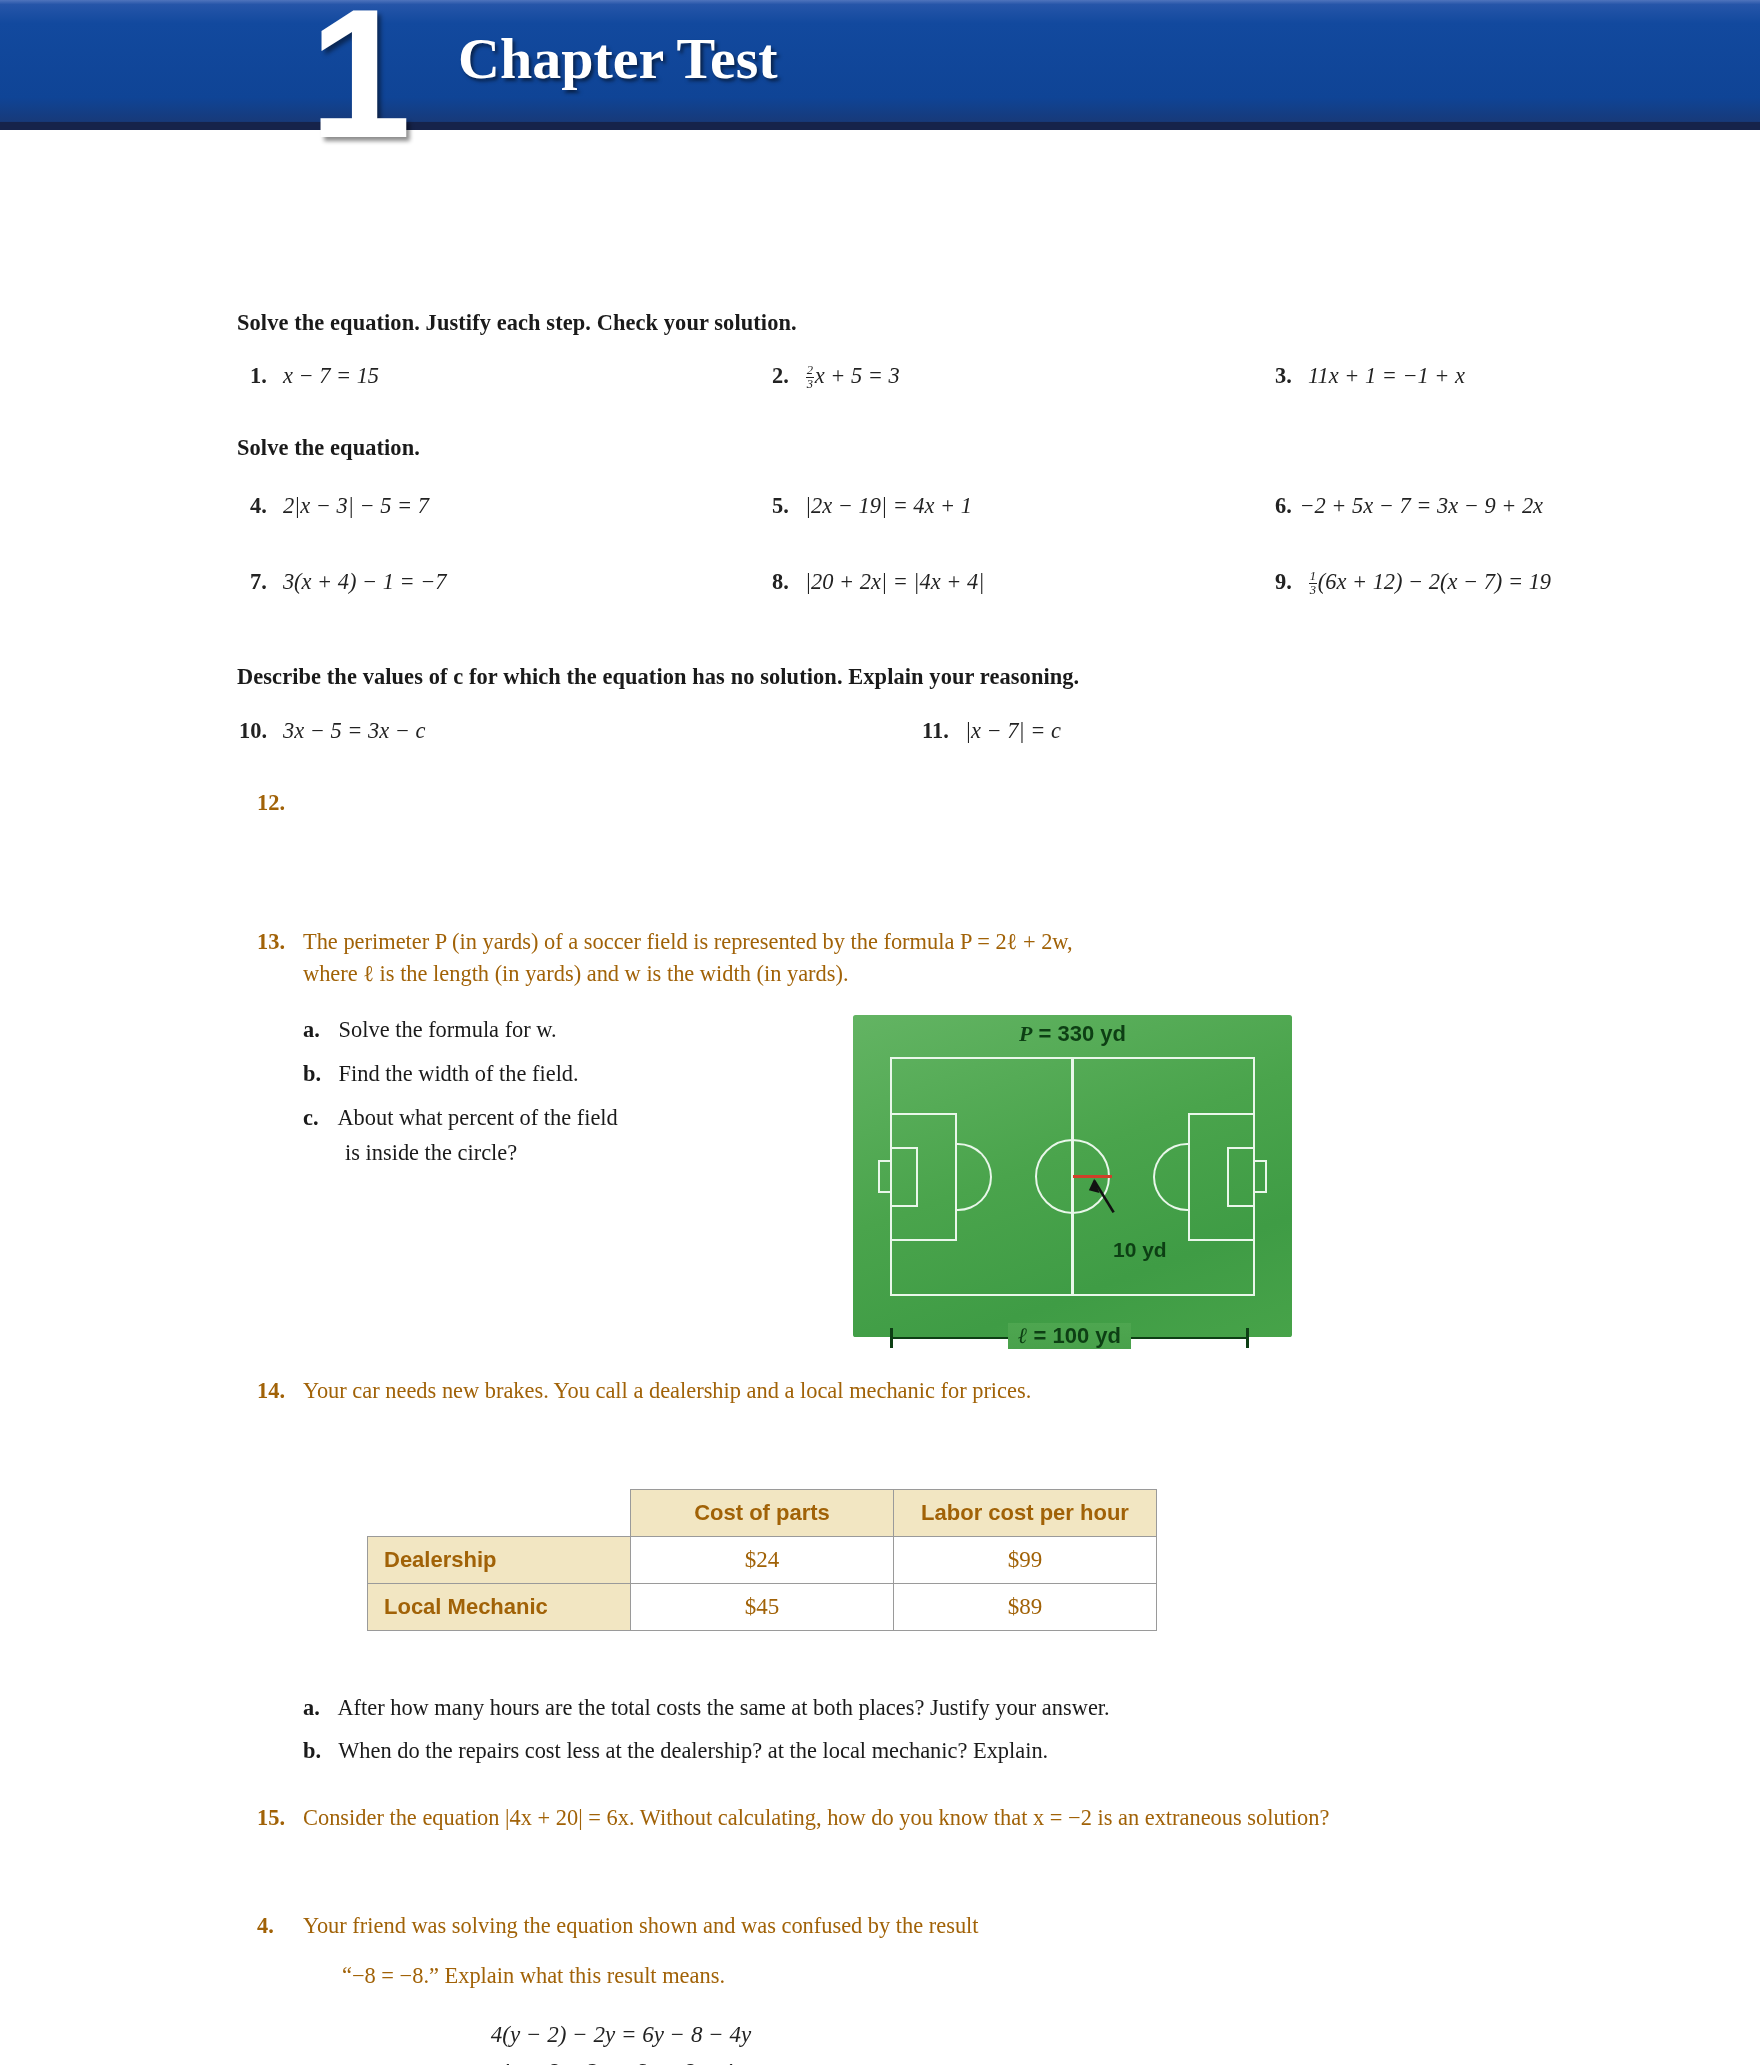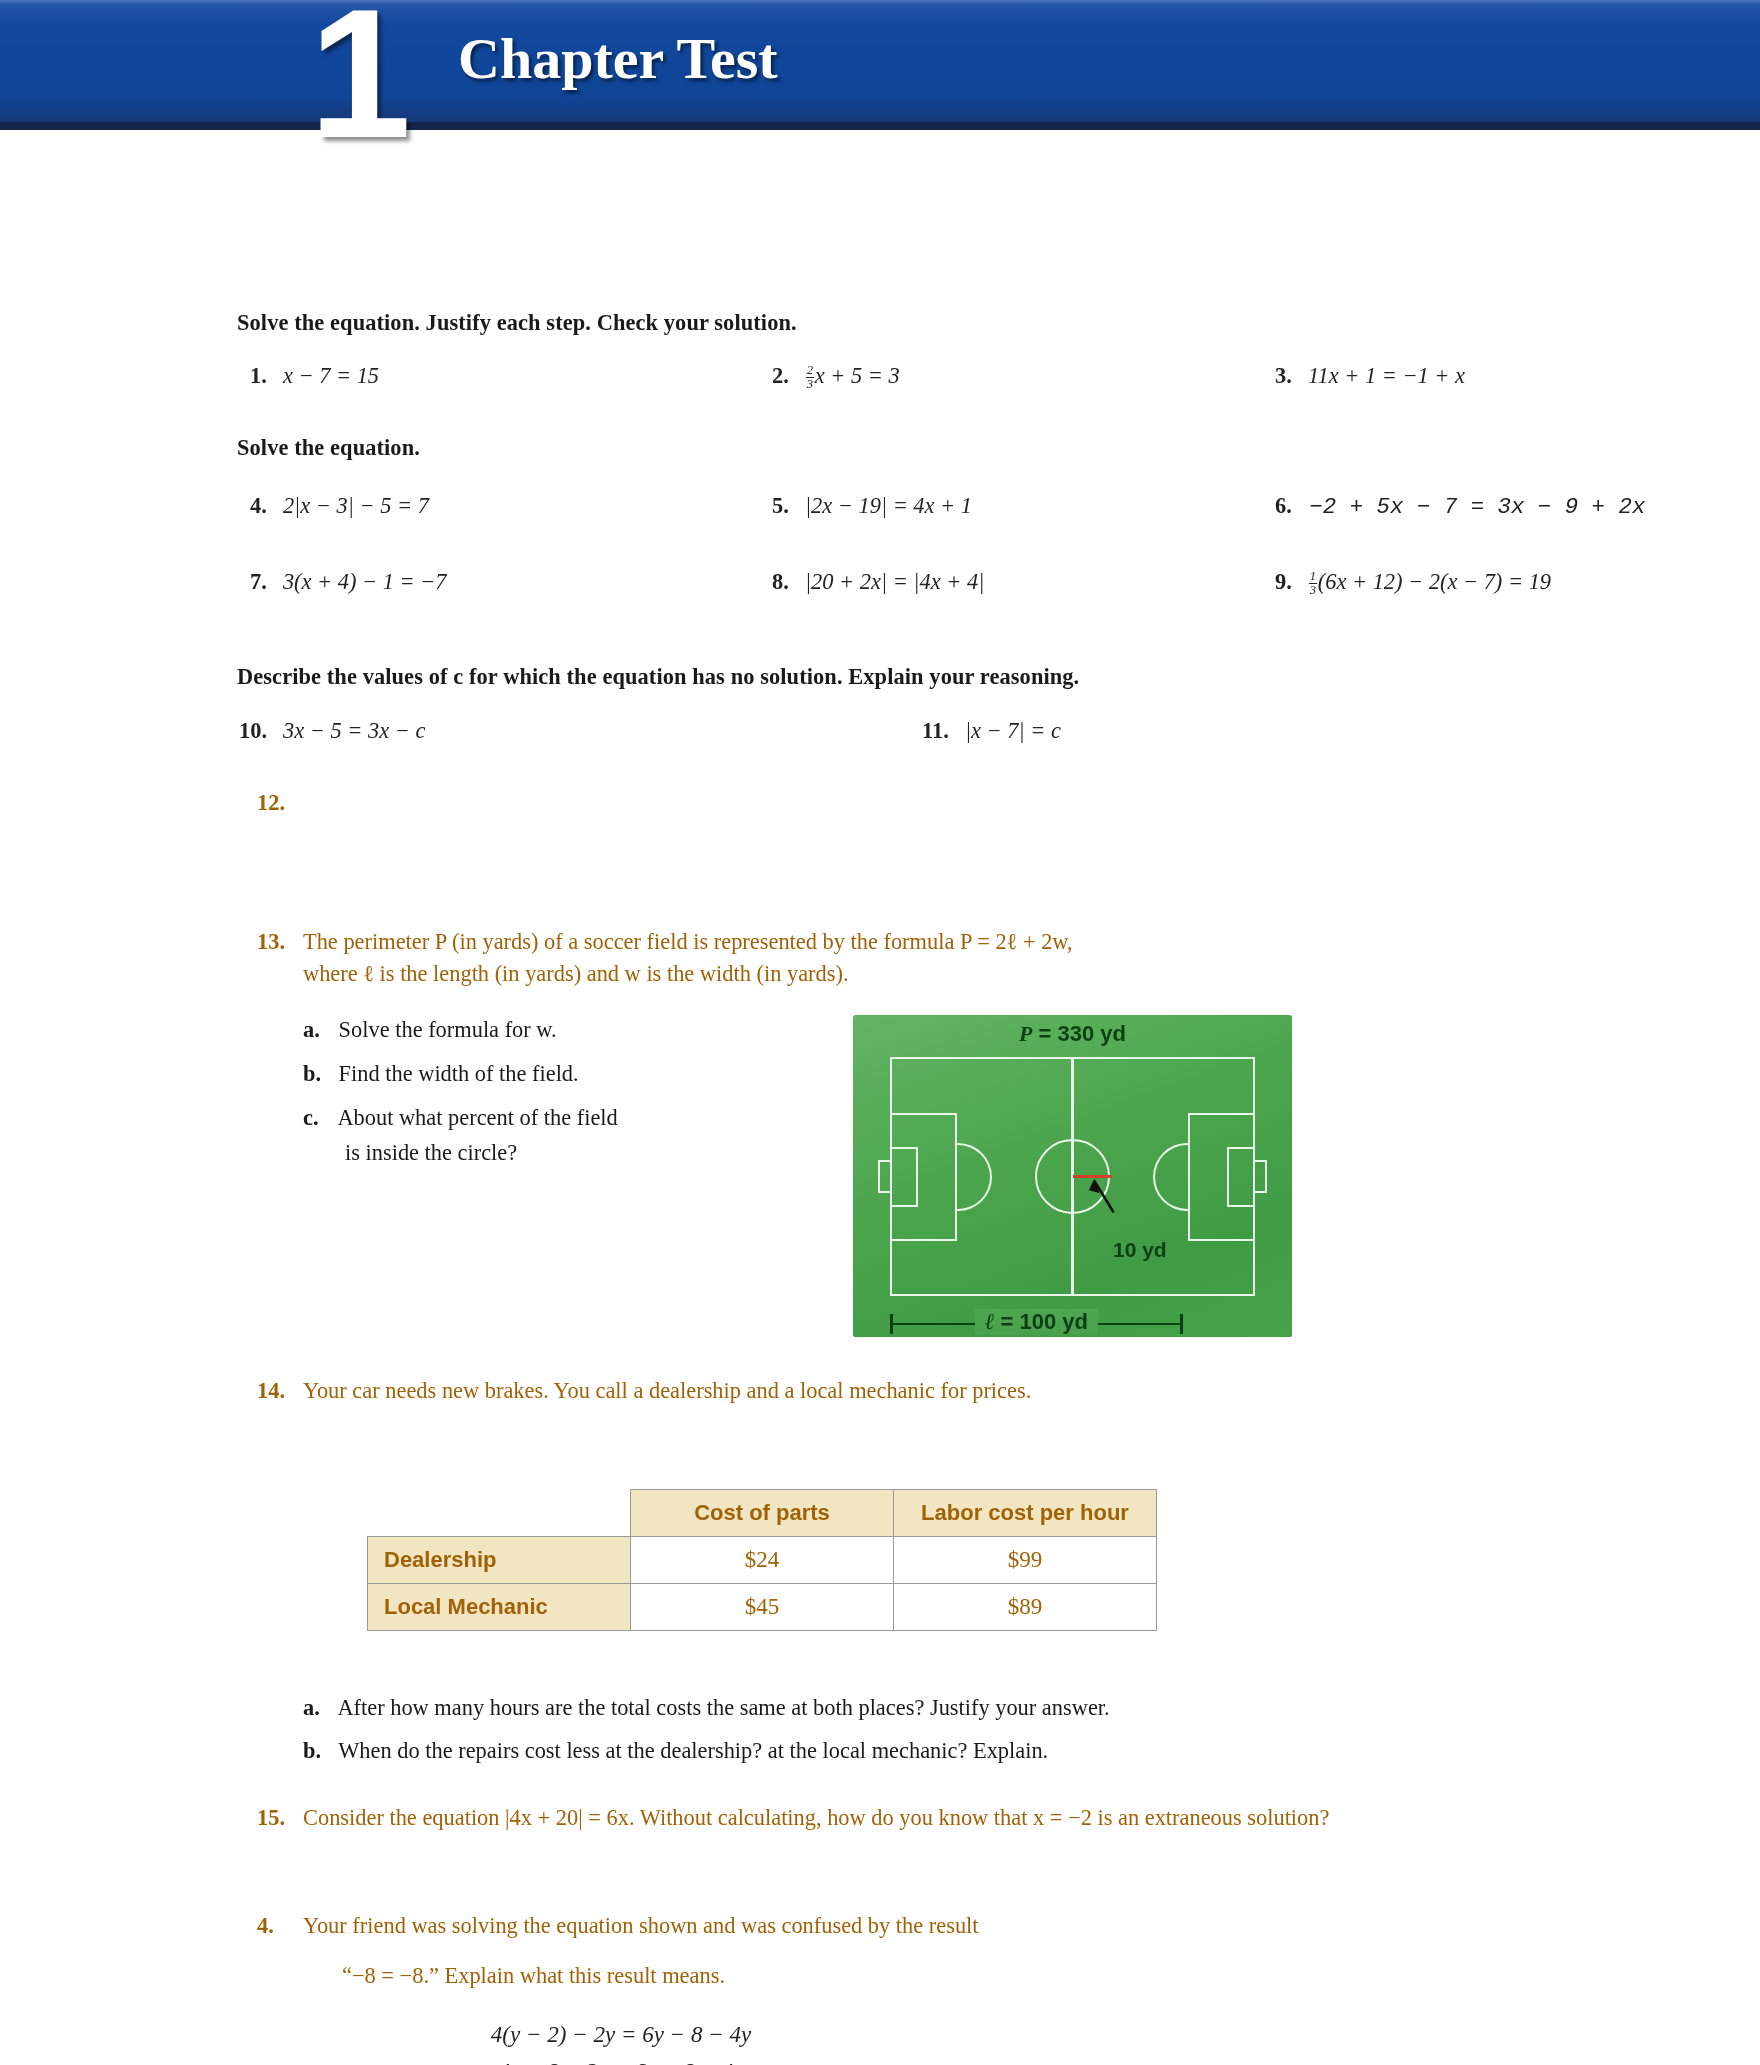--- a/index.html
+++ b/index.html
@@ -249,22 +249,22 @@
     left: 260px;
     top: 223px;
     font-family: "Liberation Sans", sans-serif;
     font-weight: bold;
     font-size: 21px;
     color: #0d3f14;
   }
   .dim-row {
     position: absolute;
     left: 37px;
-    top: 297px;
-    width: 293px;
+    top: 311px;
+    width: 359px;
     height: 23px;
   }
   .dim-line {
     position: absolute;
     left: 0; top: 10.5px;
     width: 100%; height: 2.6px;
     background: #0d3f14;
   }
   .dim-cap {
     position: absolute;
@@ -379,21 +379,21 @@
     <span class="eq it" style="margin-left:10.5px;">2|x − 3| − 5 = 7</span>
   </div>
 
   <div class="prob" style="left:772px; top:360px;">
     <span class="num">5.</span>
     <span class="eq it" style="margin-left:10.5px;">|2x − 19| = 4x + 1</span>
   </div>
 
   <div class="prob" style="left:1275px; top:360px;">
     <span class="num">6.</span>
-    <span class="eq it" style="margin-left:12px;font-family:Liberation Mono, monospace;">−2 + 5x − 7 = 3x − 9 + 2x</span>
+    <span class="eq it" style="margin-left:2px;">−2 + 5x − 7 = 3x − 9 + 2x</span>
   </div>
 
   <div class="prob" style="left:250px; top:436px;">
     <span class="num">7.</span>
     <span class="eq it" style="margin-left:10.5px;">3(x + 4) − 1 = −7</span>
   </div>
 
   <div class="prob" style="left:772px; top:436px;">
     <span class="num">8.</span>
     <span class="eq it" style="margin-left:10.5px;">|20 + 2x| = |4x + 4|</span>

